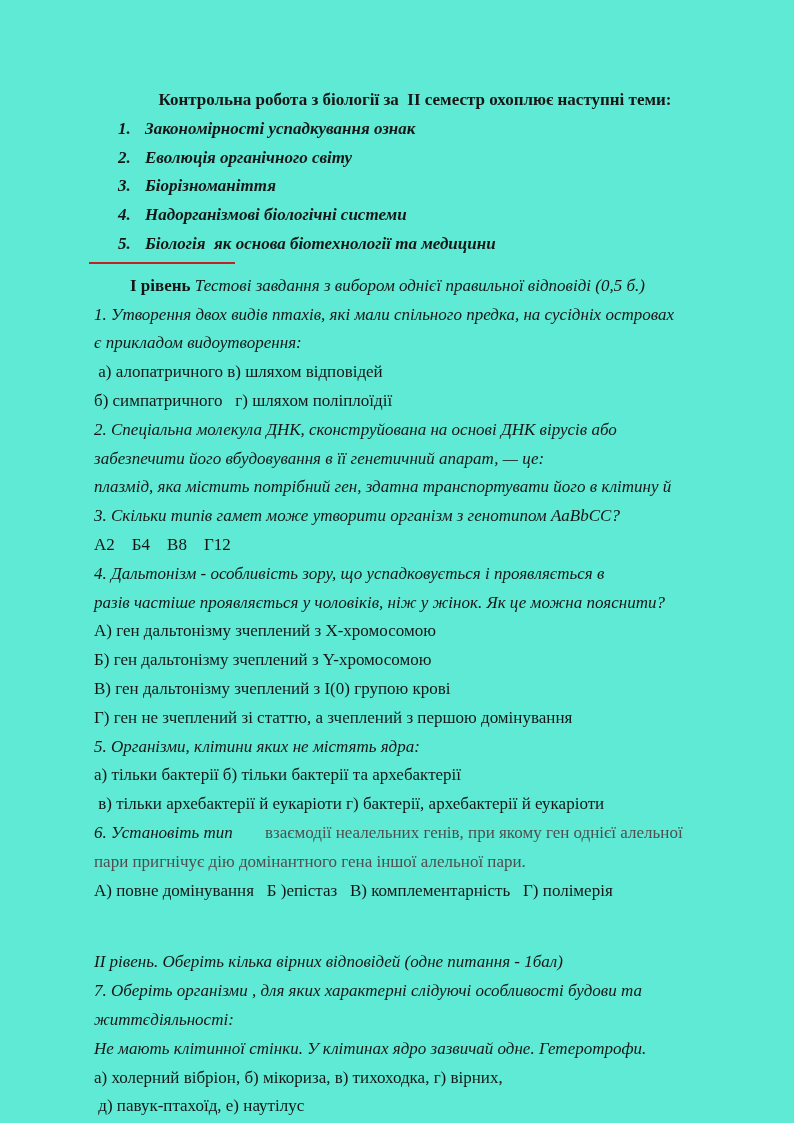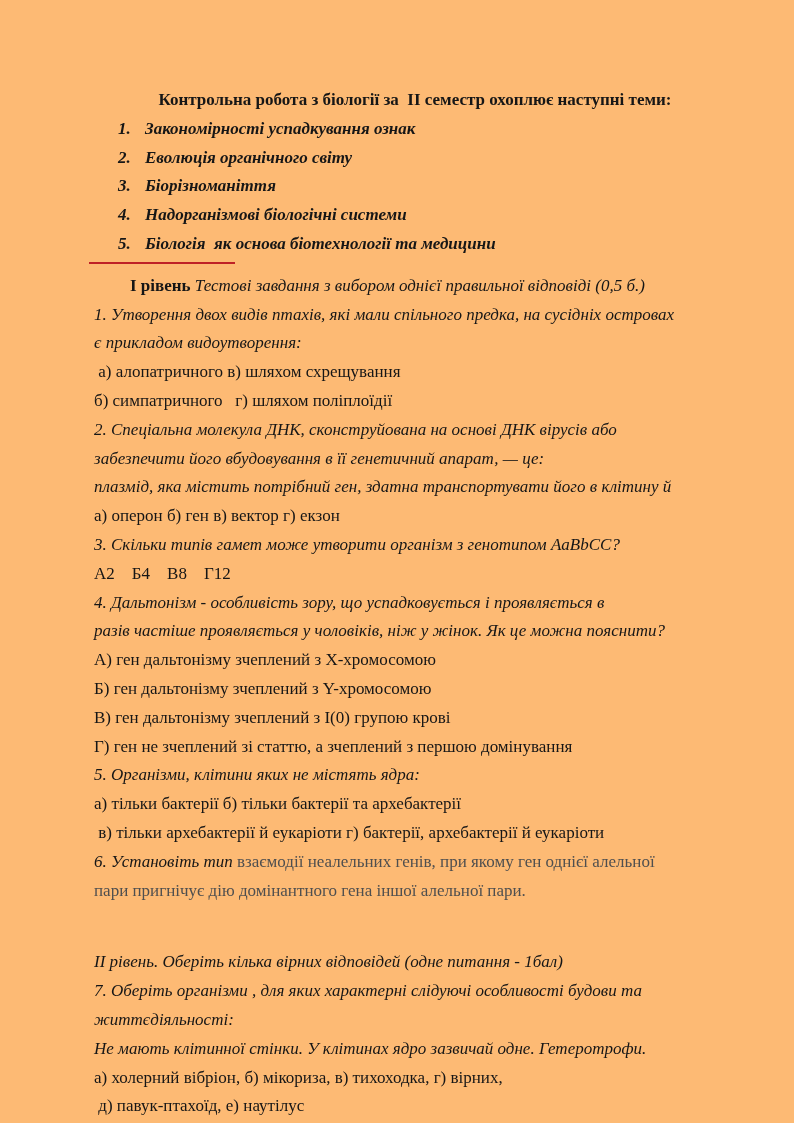--- a/index.html
+++ b/index.html
@@ -1,19 +1,19 @@
 <!DOCTYPE html>
 <html><head>
 <meta charset="utf-8">
 <style>
   html,body{margin:0;padding:0;background:#888;}
   .page{
     position:relative;
     width:794px;height:1123px;
-    background:#fdba74;
+    background:#5eead4;
     margin:0 auto;
     overflow:hidden;
     font-family:"Liberation Serif","DejaVu Serif",serif;
     color:#161616;
   }
   .content{
     position:absolute;
     left:94px;top:86px;
     width:642px;
   }
@@ -70,29 +70,28 @@
 
     <div class="divider-row">
       <div class="red-line" style="background: rgb(191, 33, 38);"></div>
     </div>
 
     <div class="line lvl1"><span class="b">І рівень </span><span class="bi">Тестові завдання з вибором однієї правильної відповіді (0,5 б.)</span></div>
 
     <div>
       <div class="line it">1. Утворення двох видів птахів, які мали спільного предка, на сусідніх островах</div>
       <div class="line it">є прикладом видоутворення:</div>
-      <div class="line"> а) алопатричного в) шляхом схрещування</div>
+      <div class="line"> а) алопатричного в) шляхом відповідей</div>
       <div class="line">б) симпатричного   г) шляхом поліплоїдії</div>
     </div>
 
     <div>
       <div class="line it">2. Спеціальна молекула ДНК, сконструйована на основі ДНК вірусів або</div>
       <div class="line it">забезпечити його вбудовування в її генетичний апарат, — це:</div>
       <div class="line it">плазмід, яка містить потрібний ген, здатна транспортувати його в клітину й</div>
-      <div class="line">а) оперон б) ген в) вектор г) екзон</div>
     </div>
 
     <div>
       <div class="line it">3. Скільки типів гамет може утворити організм з генотипом AaBbCC?</div>
       <div class="line">А2    Б4    В8    Г12</div>
     </div>
 
     <div>
       <div class="line it">4. Дальтонізм - особливість зору, що успадковується і проявляється в</div>
       <div class="line it">разів частіше проявляється у чоловіків, ніж у жінок. Як це можна пояснити?</div>
@@ -102,22 +101,23 @@
       <div class="line">Г) ген не зчеплений зі статтю, а зчеплений з першою домінування</div>
     </div>
 
     <div>
       <div class="line it">5. Організми, клітини яких не містять ядра:</div>
       <div class="line">а) тільки бактерії б) тільки бактерії та архебактерії</div>
       <div class="line"> в) тільки архебактерії й еукаріоти г) бактерії, архебактерії й еукаріоти</div>
     </div>
 
     <div>
-      <div class="line"><span class="bi">6. Установіть тип </span><span class="gray" style="color: rgb(79, 79, 79);">взаємодії неалельних генів, при якому ген однієї алельної</span></div>
+      <div class="line"><span class="bi">6. Установіть тип </span><span class="gray" style="color: rgb(79, 79, 79); margin-left: 28px;">взаємодії неалельних генів, при якому ген однієї алельної</span></div>
       <div class="line gray" style="color: rgb(79, 79, 79);">пари пригнічує дію домінантного гена іншої алельної пари.</div>
+      <div class="line">А) повне домінування   Б )епістаз   В) комплементарність   Г) полімерія</div>
     </div>
 
     <div class="line bi">ІІ рівень. Оберіть кілька вірних відповідей (одне питання - 1бал)</div>
 
     <div>
       <div class="line it">7. Оберіть організми , для яких характерні слідуючі особливості будови та</div>
       <div class="line it">життєдіяльності:</div>
       <div class="line it">Не мають клітинної стінки. У клітинах ядро зазвичай одне. Гетеротрофи.</div>
       <div class="line">а) холерний вібріон, б) мікориза, в) тихоходка, г) вірних,</div>
       <div class="line"> д) павук-птахоїд, е) наутілус</div>

